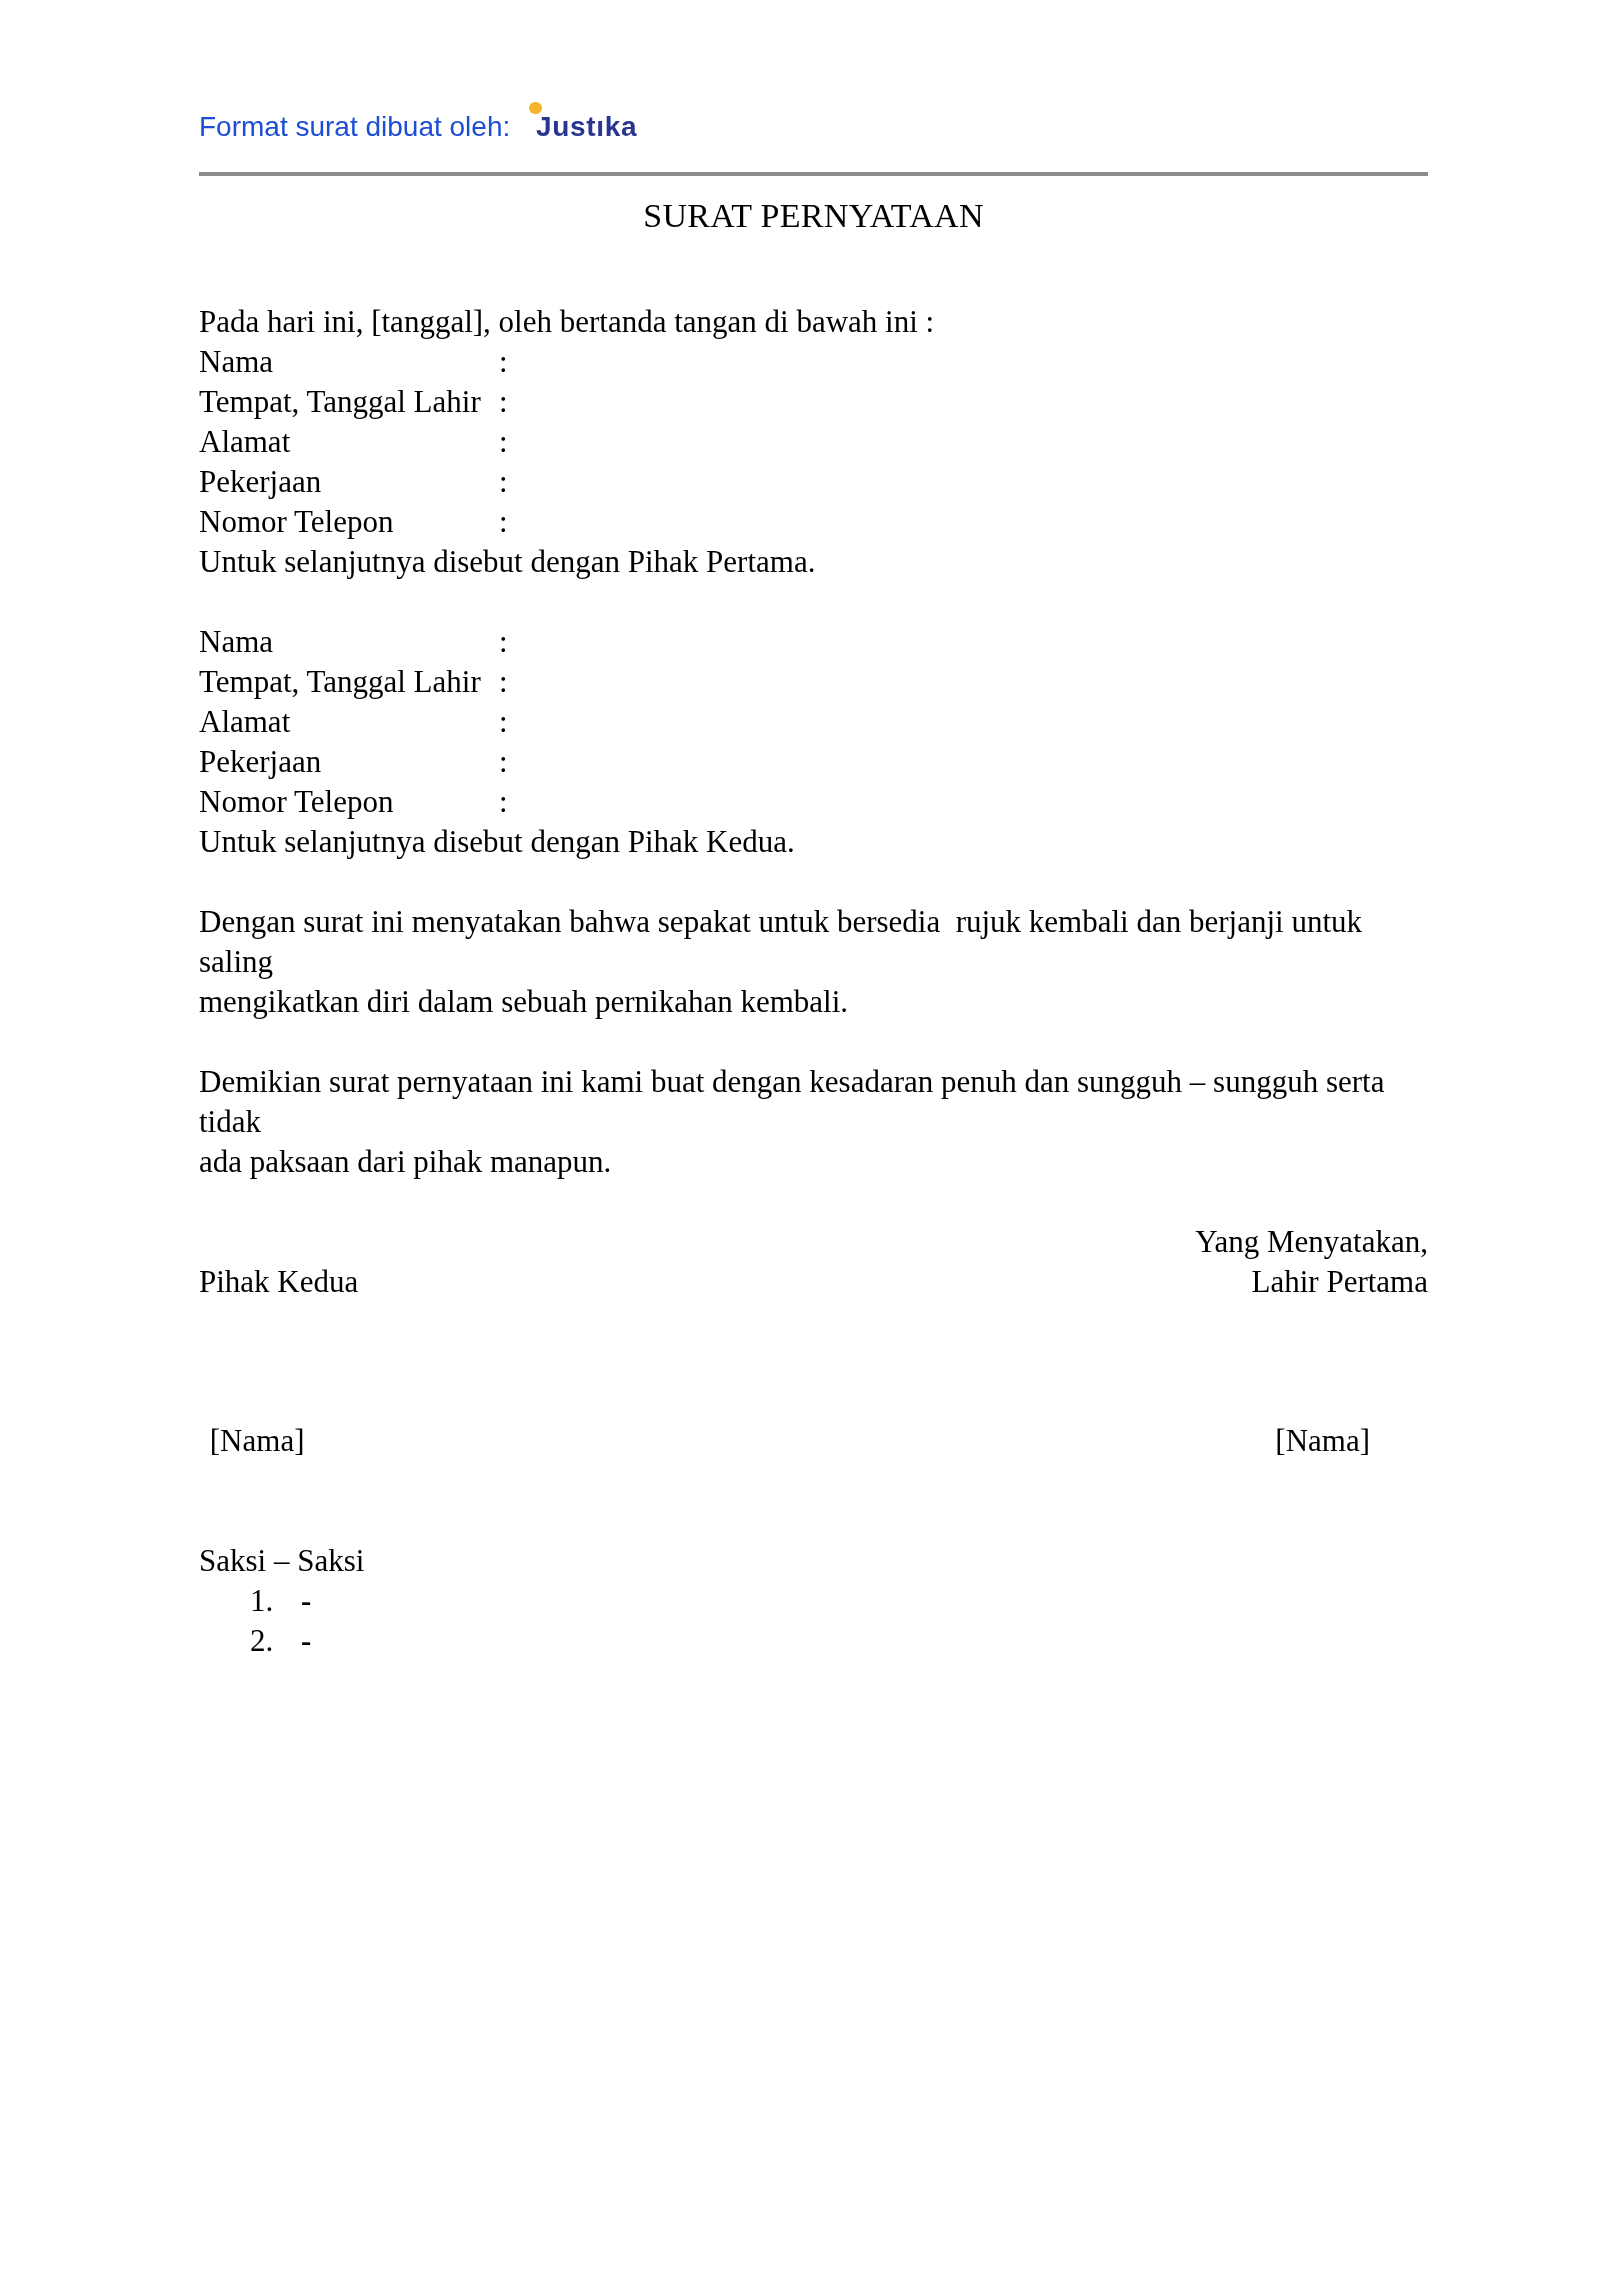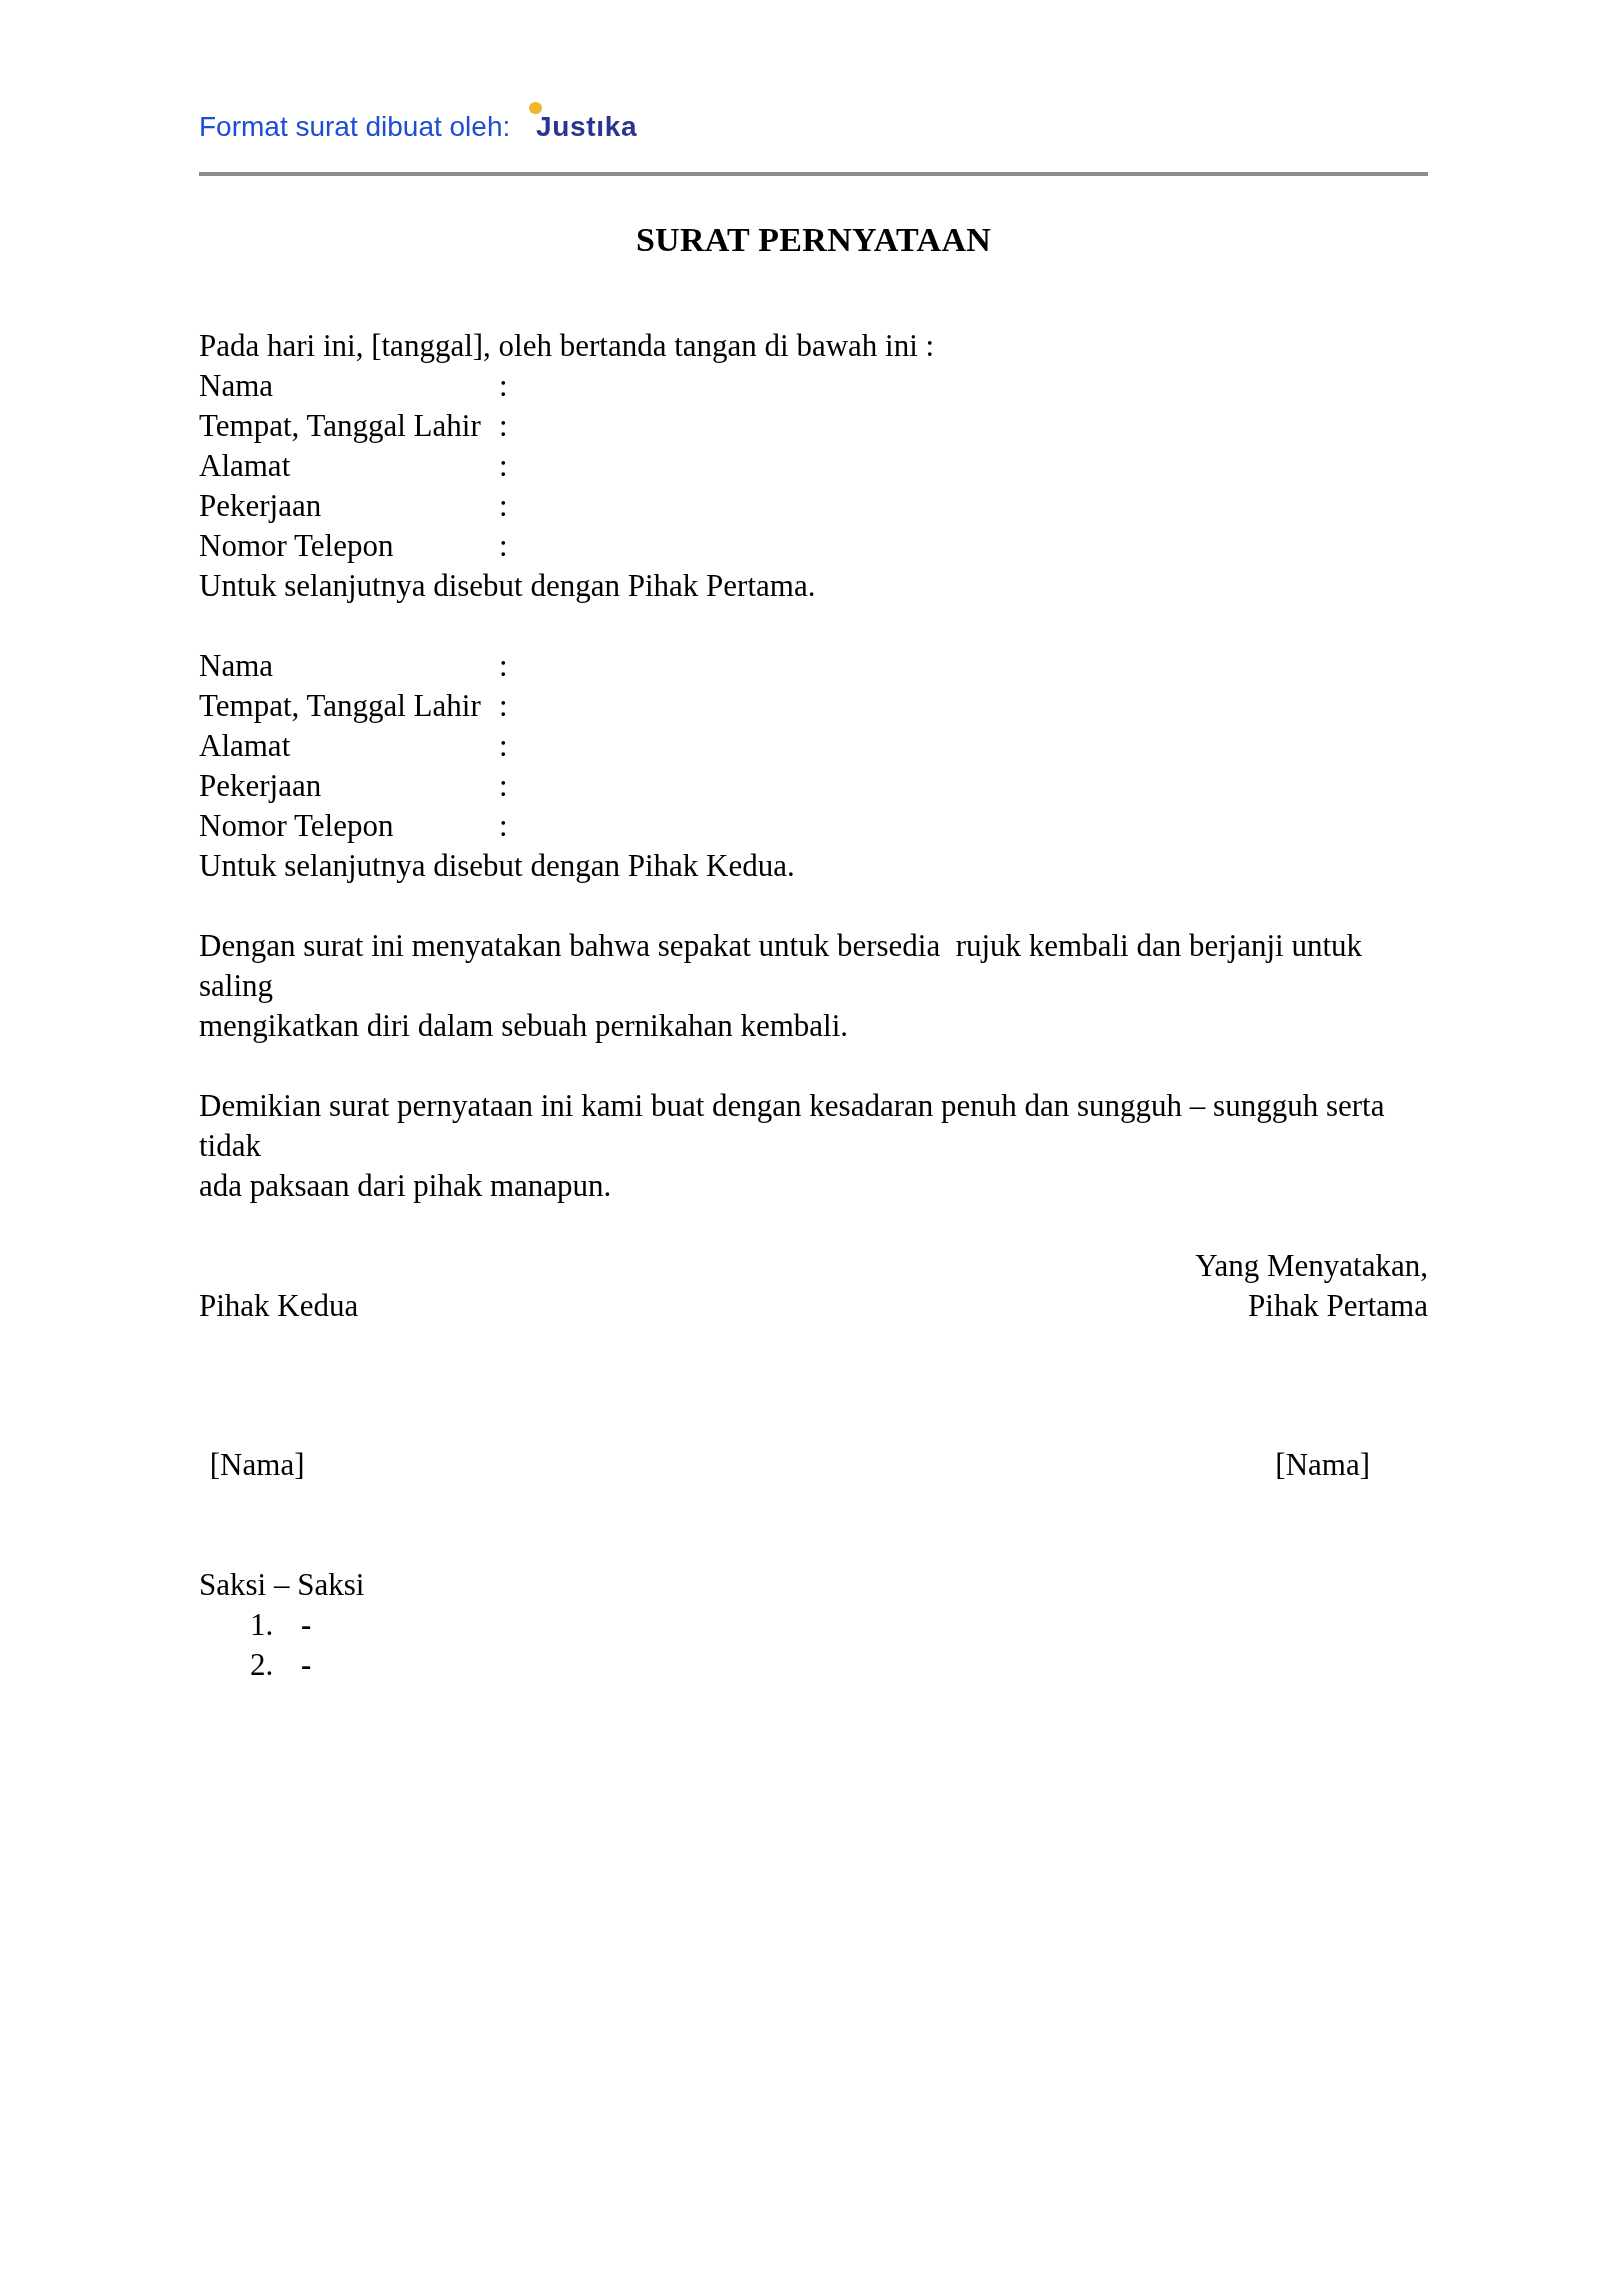--- a/index.html
+++ b/index.html
@@ -52,23 +52,23 @@
     background: #F2B52B;
   }
   .divider {
     margin-top: 17.5px;
     height: 4.7px;
     background: #8C8C8C;
     width: 100%;
   }
   
   .title {
-    margin-top: 44px;
+    margin-top: 20px;
     text-align: center;
-    font-weight: bold;
+    font-weight: normal;
     font-size: 34px;
     letter-spacing: 0.3px;
   }
   
   .intro {
     margin-top: 66px;
     white-space: pre-wrap;
   }
   .field-row {
     display: flex;
@@ -199,21 +199,21 @@
 
   <div class="para">Demikian surat pernyataan ini kami buat dengan kesadaran penuh dan sungguh – sungguh serta tidak
 ada paksaan dari pihak manapun.</div>
 
   <div class="spacer-1"></div>
 
   <div>
     <div class="sig-right-title">Yang Menyatakan,</div>
     <div class="sig-parties">
       <span>Pihak Kedua</span>
-      <span>Pihak Pertama</span>
+      <span>Lahir Pertama</span>
     </div>
     <div class="spacer-3"></div>
     <div class="sig-names">
       <span class="sig-name-left">[Nama]</span>
       <span class="sig-name-right">[Nama]</span>
     </div>
   </div>
 
   <div class="spacer-2"></div>
 

